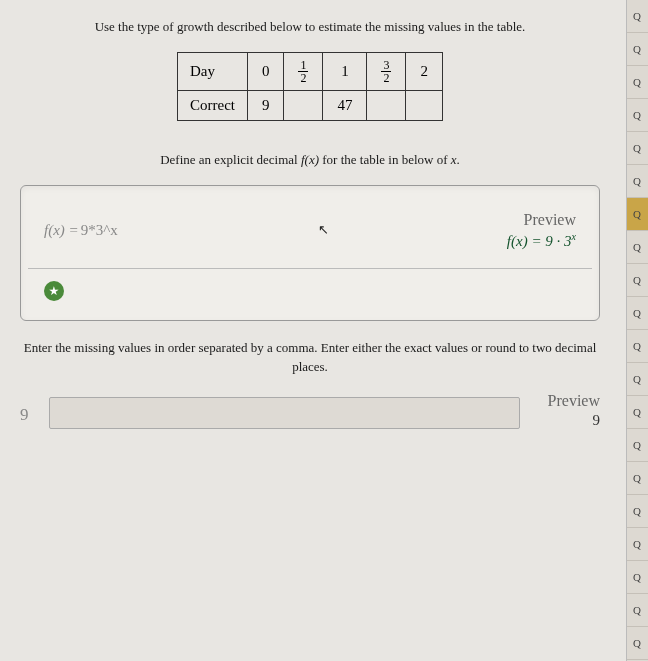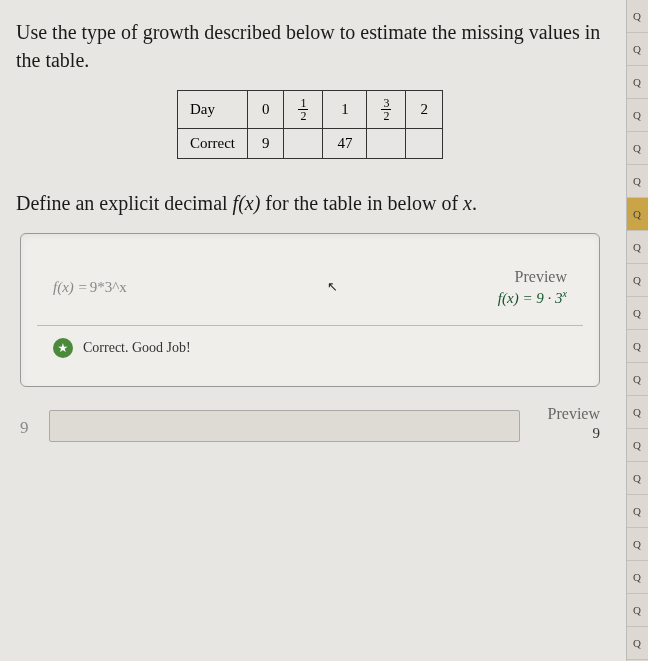--- a/index.html
+++ b/index.html
@@ -10,24 +10,25 @@
       height: 661px;
       position: relative;
       overflow: hidden;
     }
     .main-content {
       width: 620px;
       padding: 18px 16px;
       background: #e8e6e2;
     }
     .problem-text {
-      font-size: 20px;
+      font-size: 13px;
       color: #1a1a1a;
       line-height: 1.4;
       margin-bottom: 16px;
+      text-align: center;
     }
     .data-table {
       border-collapse: collapse;
       margin: 10px auto 30px;
       font-family: Liberation Serif, serif;
     }
     .data-table td {
       border: 1px solid #333;
       padding: 6px 14px;
       text-align: center;
@@ -44,21 +45,21 @@
       vertical-align: middle;
       font-size: 12px;
       line-height: 1;
     }
     .fraction .num { display: block; border-bottom: 1px solid #000; padding: 0 2px; }
     .fraction .den { display: block; padding: 0 2px; }
     .answer-box1 {
       background: #f0eeea;
       border: 1px solid #999;
       border-radius: 6px;
-      padding: 16px;
+      padding: 7px;
       margin: 14px 4px 18px;
       box-shadow: inset 0 2px 6px rgba(0,0,0,0.05);
     }
     .answer-row {
       display: flex;
       align-items: center;
       padding: 18px 16px;
       position: relative;
     }
     .fx-label {
@@ -204,24 +205,24 @@
       <span class="cursor-icon">↖</span>
       <div class="preview-block">
         <div class="preview-label">Preview</div>
         <div class="preview-value">
           <span>f(x) = 9 · 3</span><sup>x</sup>
         </div>
       </div>
     </div>
     <div class="feedback-row">
       <span class="star-badge">★</span>
-      <span>Correct. Good Job!</span>
     </div>
   </div>
 
+  <p class="problem-text">Enter the missing values in order separated by a comma. Enter either the exact values or round to two decimal places.</p>
 
   <div class="answer-box2">
     <div class="answer2-row">
       <span class="answer2-input">9</span>
       <div class="answer2-field"></div>
       <div class="answer2-preview">
         <div class="preview-label">Preview</div>
         <div style="font-size:15px;color:#333">9</div>
       </div>
     </div>

